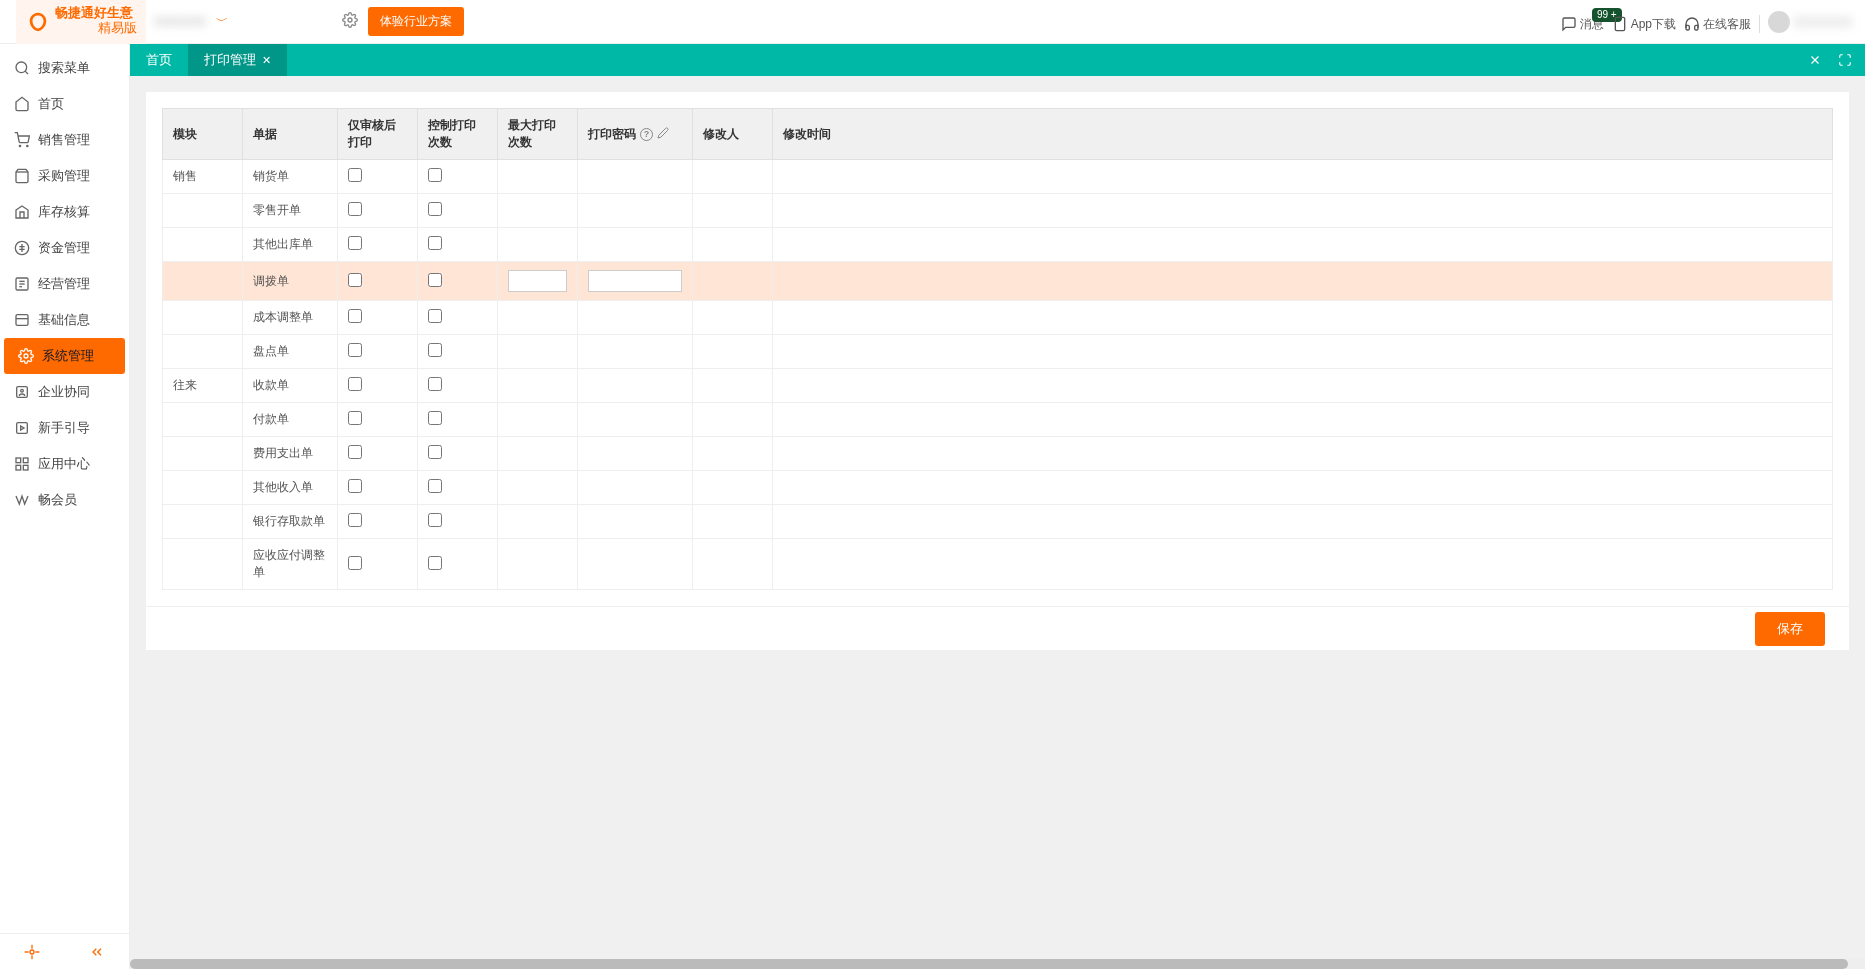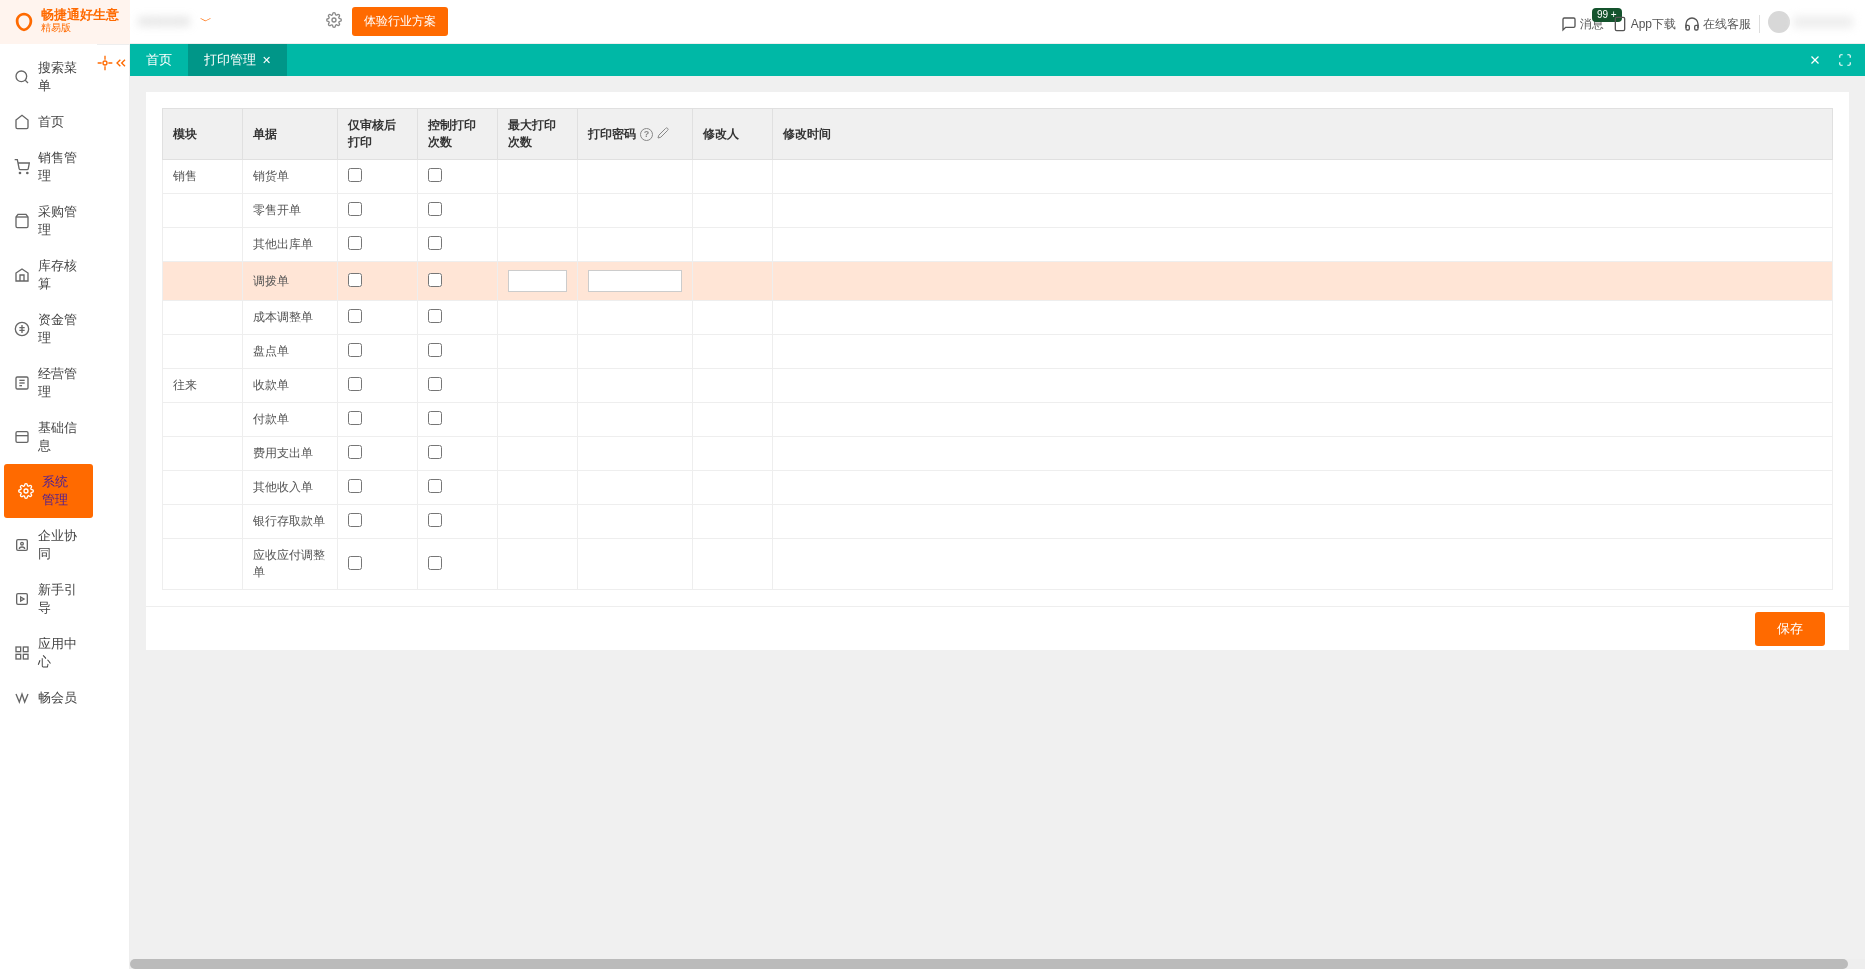--- a/index.html
+++ b/index.html
@@ -1,42 +1,42 @@
 <!DOCTYPE html>
 <html><head>
 <meta charset="utf-8">
 <style>
 * { margin:0; padding:0; box-sizing:border-box; }
 body { font-family: -apple-system, BlinkMacSystemFont, "Segoe UI", "Microsoft YaHei", sans-serif; font-size:13px; color:#333; background:#fff; height:969px; overflow:hidden; }
 
 
-.topbar { height:44px; display:flex; align-items:center; border-bottom:1px solid #eee; padding:0 12px 0 0; }
+.topbar { height:44px; display:flex; align-items:center; border-bottom:1px solid #eee; padding:0 12px 0 16px; }
 .logo-area { width:130px; height:44px; background:#fff4ee; display:flex; align-items:center; justify-content:center; }
 .logo-icon { width:26px; height:26px; display:flex; align-items:center; justify-content:center; margin-right:4px;}
 .logo-text { color:#ff6a00; font-size:13px; font-weight:600; line-height:1; }
-.logo-sub { color:#ff6a00; font-size:10px; }
+.logo-sub { color:#ff6a00; font-size:13px;margin-left:43px; }
 .org-sel { margin-left:8px; color:#888; display:flex; align-items:center; gap:4px; min-width:180px;}
 .org-sel .blur { filter:blur(4px); color:#aaa; }
 .caret-down { color:#ff6a00; font-size:12px; margin-left:6px;}
 .gear { color:#888; margin-left:8px; }
 .btn-orange { background:#ff6a00; color:#fff; border:none; border-radius:3px; padding:6px 12px; margin-left:10px; font-size:12px; }
 .topbar-right { margin-left:auto; display:flex; align-items:flex-end; gap:8px; font-size:12px; color:#555;}
 .top-item { display:flex; align-items:center; gap:3px; position:relative; cursor:pointer;}
 .badge { position:absolute; top:-8px; right:-18px; background:#14532d; color:#fff; border-radius:4px; padding:0 5px; font-size:10px; line-height:14px;}
 .divider-v { width:1px; height:18px; background:#ddd;}
 .avatar { width:22px; height:22px; border-radius:50%; background:#d8d8d8; }
 .user-blur { filter:blur(4px); color:#888; background:#eee; border-radius:3px; width:60px; height:12px;}
 
 
 .main { display:flex; height:calc(100% - 44px); }
-.sidebar { width:130px; display:flex; flex-direction:row; border-right:1px solid #eee; }
+.sidebar { width:130px; display:flex; flex-direction:column; border-right:1px solid #eee; }
 .sidebar-list { flex:1; overflow:auto; padding-top:6px;}
 .side-item { display:flex; align-items:center; gap:8px; padding:9px 14px; color:#444; cursor:pointer; font-size:13px;}
 .side-item .ic { width:16px; height:16px; color:#666; display:flex; align-items:center; justify-content:center;}
-.side-item.active { background:#ff6a00; color:#4c1d95; border-radius:3px; margin:0 4px;}
+.side-item.active { background:#ff6a00; color:#0f172a; border-radius:3px; margin:0 4px;}
 .side-item.active .ic { color:#fff; }
 .sidebar-footer { height:36px; border-top:1px solid #eee; display:flex;}
 .sidebar-footer .fbtn { flex:1; display:flex; align-items:center; justify-content:center; color:#ff6a00; cursor:pointer;}
 
 .content { flex:1; display:flex; flex-direction:column; overflow:hidden; }
 .tabs { height:32px; background:#00b8a6; display:flex; align-items:stretch;}
 .tab { padding:0 16px; display:flex; align-items:center; color:#fff; font-size:13px; cursor:pointer; gap:6px;}
 .tab.active { background:#009688; }
 .tab .close-x { font-size:11px; }
 .tabs-right { margin-left:auto; display:flex; align-items:center; gap:10px; padding-right:10px;}

